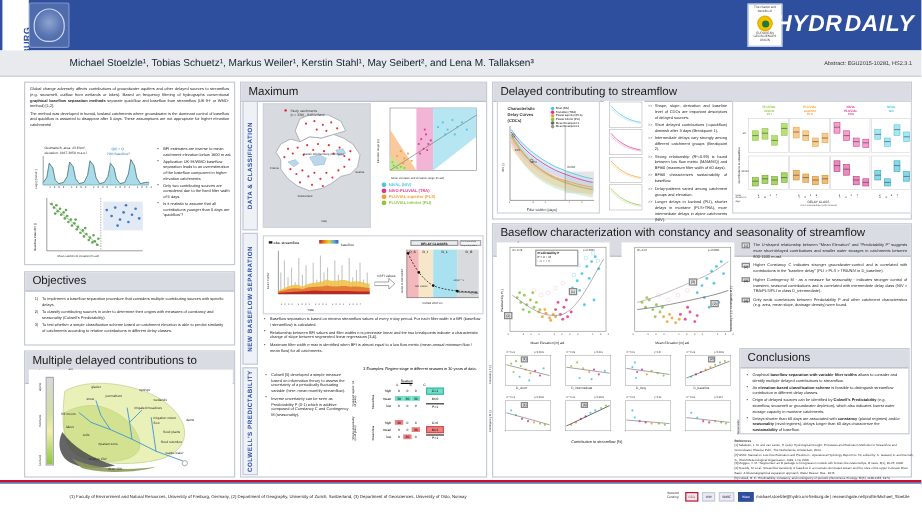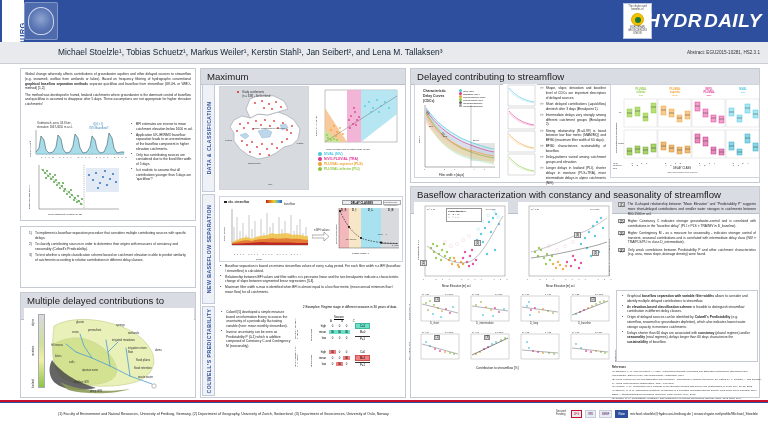--- a/index.html
+++ b/index.html
@@ -151,21 +151,21 @@
   </div>
 
   <div class="hydro-logo">
     <span>HYDR</span>
     <span class="drop"></span>
     <span>DAILY</span>
   </div>
   <div class="hydro-underline"></div>
 
   <div class="hdr-authors-band"></div>
-  <div class="hdr-authors">Michael Stoelzle¹, Tobias Schuetz¹, Markus Weiler¹, Kerstin Stahl¹, Jan Seibert², and Lena M. Tallaksen³</div>
+  <div class="hdr-authors">Michael Stoelzle¹, Tobias Schuetz¹, Markus Weiler¹, Kerstin Stahl¹, May Seibert², and Lena M. Tallaksen³</div>
   <div class="hdr-abstract">Abstract: EGU2015-10281, HS2.3.1</div>
 
   <div class="panel" style="left:20px; top:68px; width:176px; height:153px; border:1px solid #c5cad4;">
     <div style="padding:3px 4px 0 4px;">
       <p class="body-txt" style="margin-bottom:1.5px;">
         Global change adversely affects contributions of groundwater aquifers and other delayed sources to streamflow
         (e.g. snowmelt, outflow from wetlands or lakes). Based on frequency filtering of hydrographs conventional
         <b>graphical baseflow separation methods</b> separate quickflow and baseflow from streamflow (UK-IH- or WMO-method) [1,2].
       </p>
       <p class="body-txt">
@@ -262,20 +262,21 @@
 
     <ul class="bul" style="position:absolute; left:110px; top:53px; width:63px;">
       <li>BFI estimates are inverse to mean catchment elevation below 1600 m asl.</li>
       <li>Application UK-IH/WMO baseflow separation leads to an overestimation of the baseflow component in higher elevation catchments.</li>
       <li>Only two contributing sources are considered due to the fixed filter width of 5 days.</li>
       <li>Is it realistic to assume that all contributions younger than 5 days are 'quickflow'?</li>
     </ul>
   </div>
 
   <div class="panel" style="left:20px; top:226px; width:176px; height:62px; border:1px solid #c5cad4;">
+    <div class="sec-head">Objectives</div>
     <ol class="numl" style="padding:4px 6px 0 8px;">
       <li>To implement a baseflow separation procedure that considers multiple contributing sources with specific delays.</li>
       <li>To classify contributing sources in order to determine their origins with measures of constancy and seasonality (Colwell's Predictability).</li>
       <li>To test whether a simple classification scheme based on catchment elevation is able to predict similarity of catchments according to relative contributions in different delay classes.</li>
     </ol>
   </div>
 
   <div class="panel" style="left:20px; top:292px; width:176px; height:106px; border:1px solid #c5cad4;">
     <div class="sec-head">Multiple delayed contributions to streamflow</div>
 
@@ -1233,20 +1234,21 @@
       <span style="font-size:3px; background:#e6e6e6; border:0.4px solid #888; padding:0 0.8px; height:4.6px; flex:0 0 auto;">(3)</span>
       <span class="body-txt">Higher Contingency M - as a measure for seasonality - indicates stronger control of transient, seasonal contributions and is correlated with intermediate delay class (NIV &gt; TRA/PLS/PLI in class D_intermediate).</span>
     </div>
     <div style="display:flex; gap:2.5px;">
       <span style="font-size:3px; background:#e6e6e6; border:0.4px solid #888; padding:0 0.8px; height:4.6px; flex:0 0 auto;">(4)</span>
       <span class="body-txt">Only weak correlations between Predictability P and other catchment characteristics (e.g. area, mean slope, drainage density) were found.</span>
     </div>
   </div>
 
   <div class="panel" style="left:616px; top:290px; width:142px; height:72px; border:1px solid #c5cad4;">
+    <div class="sec-head">Conclusions</div>
     <ul class="bul" style="padding:3px 4px 0 5px;">
       <li>
         Graphical <b>baseflow separation with variable filter widths</b> allows to consider and identify multiple delayed contributions to streamflow.
       </li>
       <li>
         An <b>elevation-based classification scheme</b> is feasible to distinguish streamflow contribution in different delay classes.
       </li>
       <li>
         Origin of delayed sources can be identified by <b>Colwell's Predictability</b> (e.g. stormflow, snowmelt or groundwater depletion), which also indicates lowest water storage capacity in montane catchments.
       </li>

